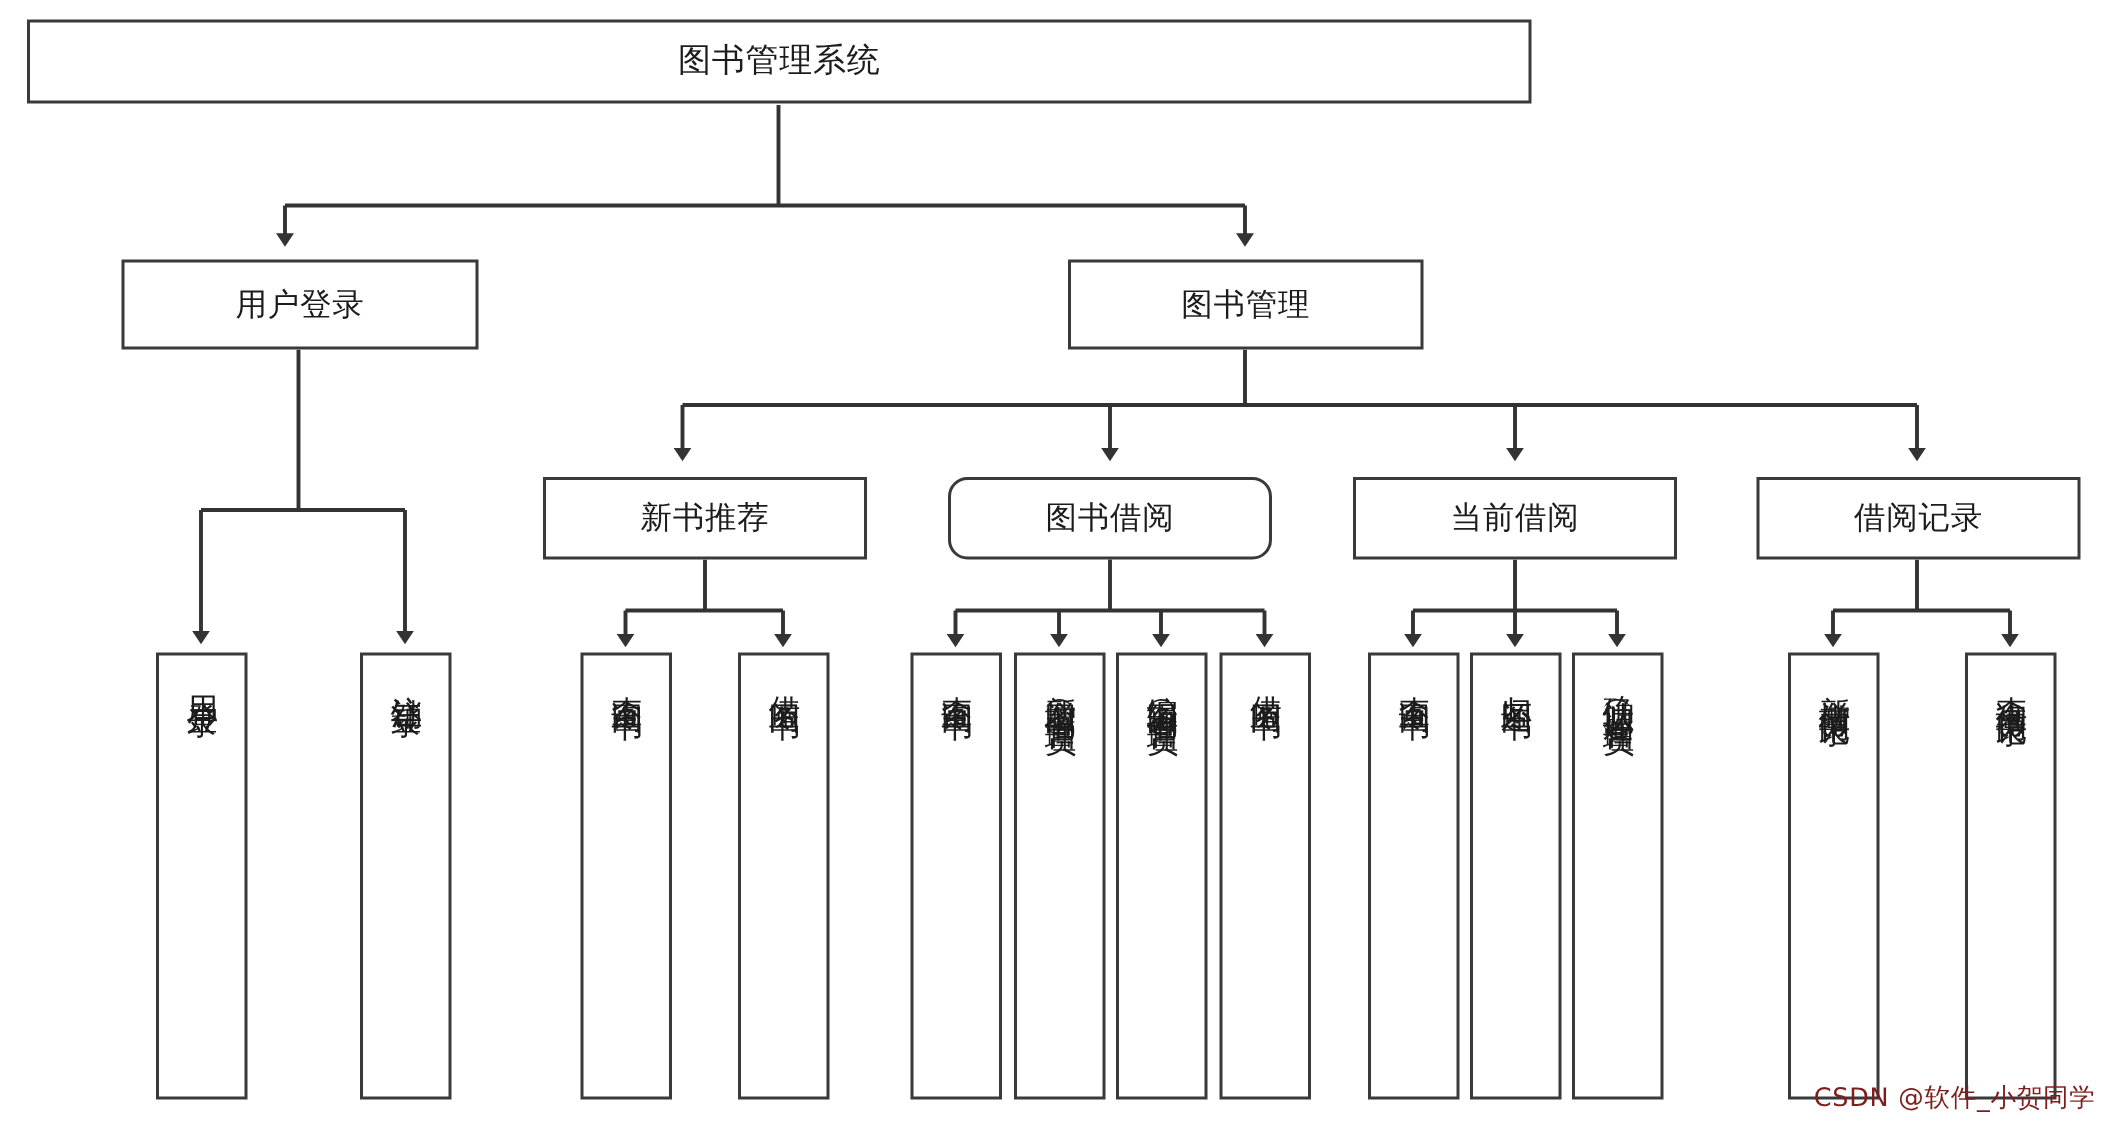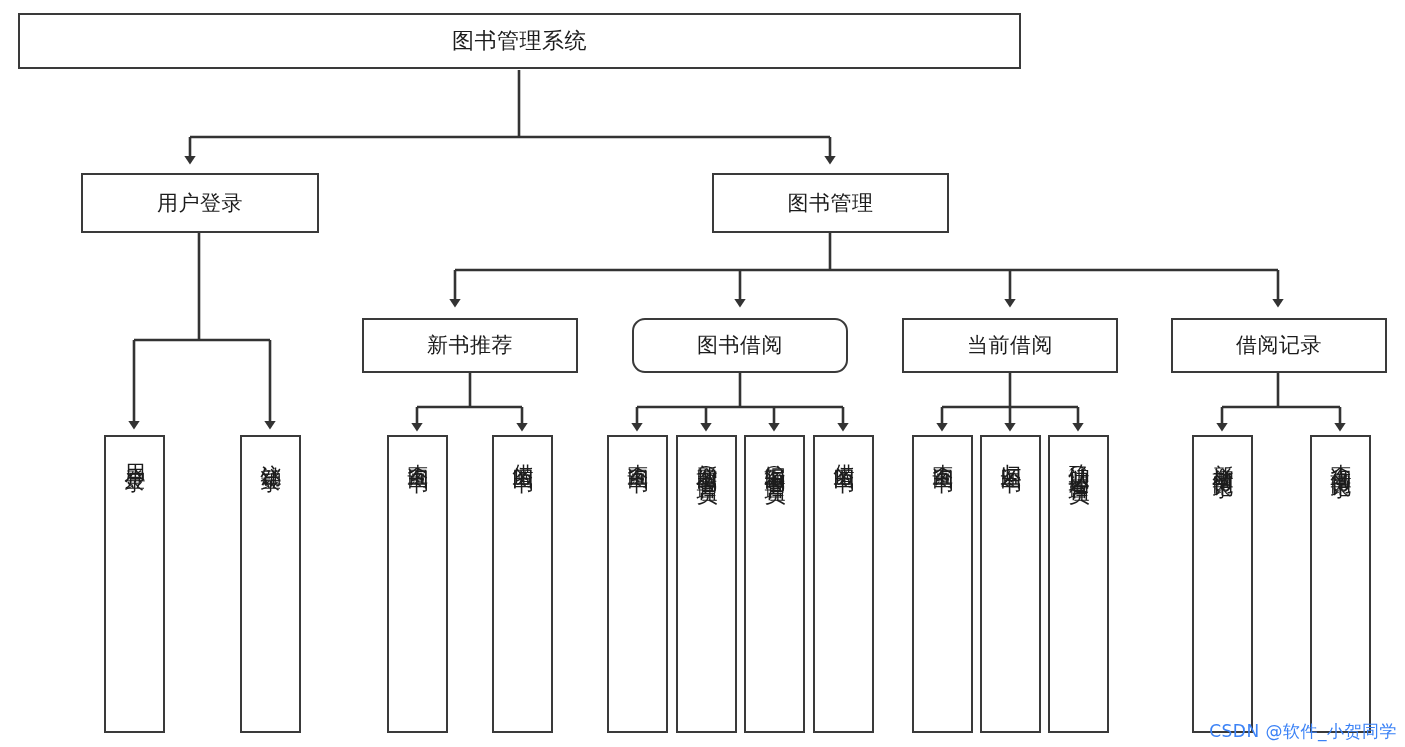--- a/index.html
+++ b/index.html
@@ -63,21 +63,21 @@
     line-height: 1.0;
     letter-spacing: 3px;
     white-space: nowrap;
     max-height: 275px;
   }
   #watermark {
     position: absolute;
     right: 8px;
     bottom: 4px;
     font-size: 17px;
-    color: #3b82f6;
+    color: #7f1d1d;
     letter-spacing: 0.5px;
     z-index: 6;
     white-space: nowrap;
   }
 </style>
 </head>
 <body>
 
 <div id="diagram-root">
 

